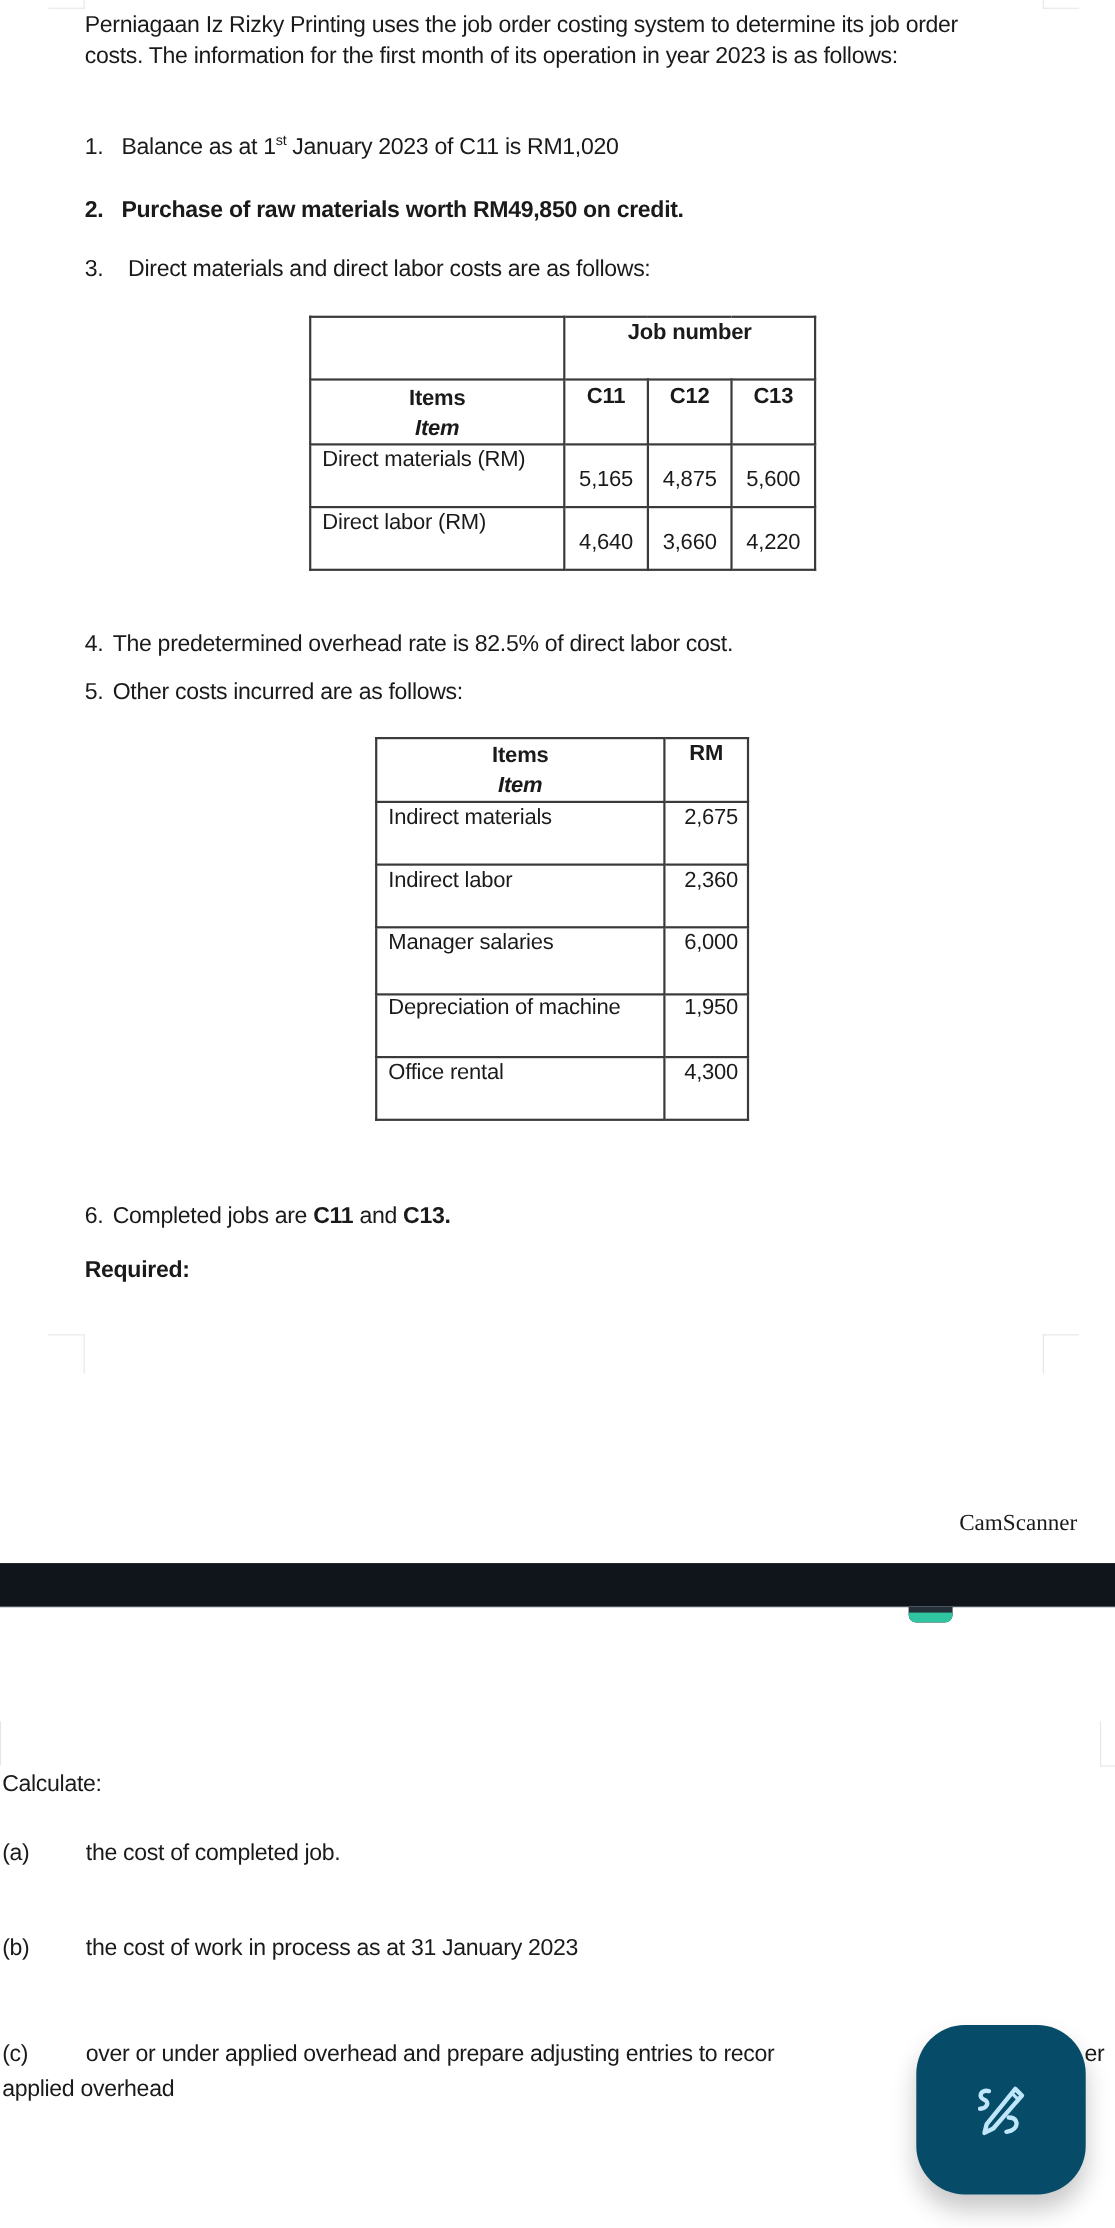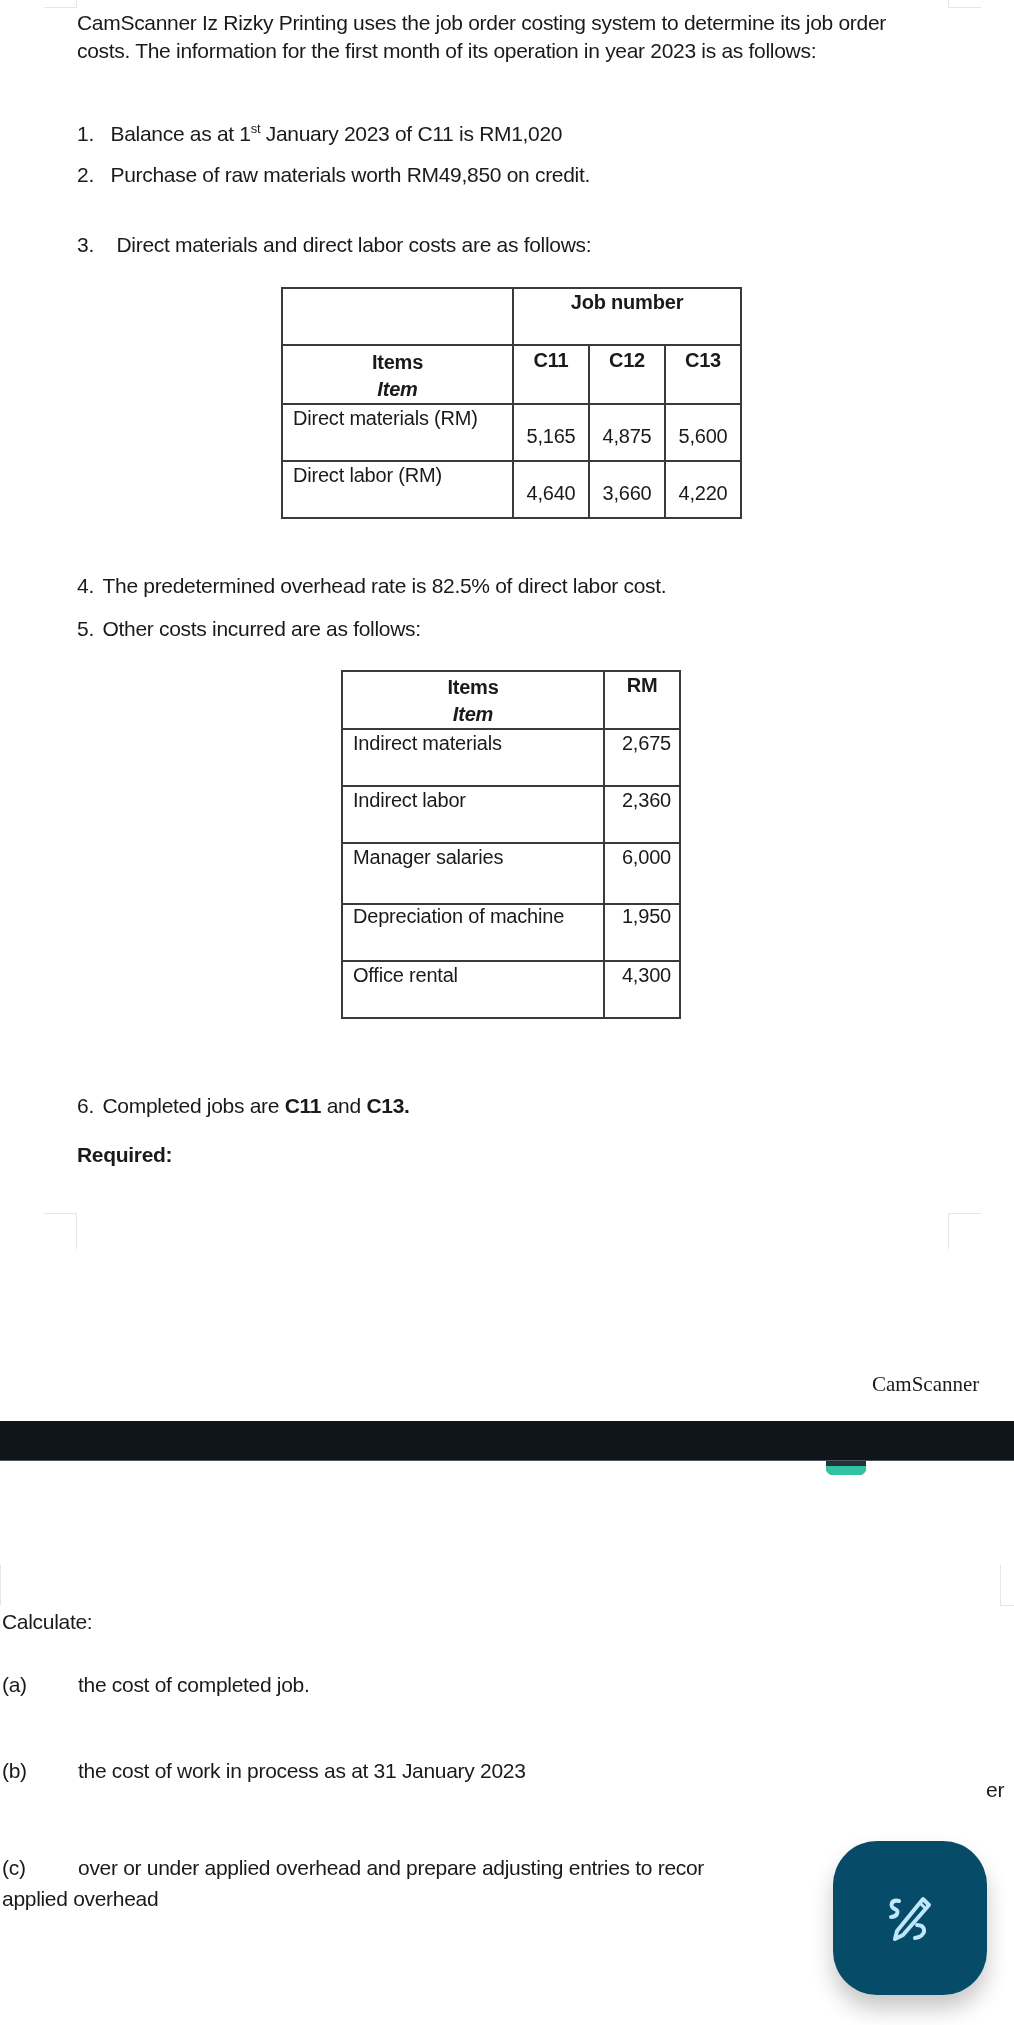--- a/index.html
+++ b/index.html
@@ -121,29 +121,29 @@
 <body>
 
 <div class="corner c-tl"></div>
 <div class="corner c-tr"></div>
 <div class="corner c-bl"></div>
 <div class="corner c-br"></div>
 <div class="corner c-bl2"></div>
 <div class="corner c-br2"></div>
 
 <div>
-  <div class="abs txt" style="left:77px; top:8px;">CamScanner Iz Rizky Printing uses the job order costing system to determine its job order</div>
+  <div class="abs txt" style="left:77px; top:8px;">Perniagaan Iz Rizky Printing uses the job order costing system to determine its job order</div>
   <div class="abs txt" style="left:77px; top:36px;">costs. The information for the first month of its operation in year 2023 is as follows:</div>
 
   <div class="abs txt" style="left:77px; top:119px;">
     <span>1.</span>
     <span style="display:inline-block; width:11px;"></span><span>Balance as at 1</span><sup style="font-size:13px; line-height:0;">st</sup><span> January 2023 of  C11 is RM1,020</span>
   </div>
 
-  <div class="abs txt" style="left:77px; top:160px;">
+  <div class="abs txt" style="left:77px; top:176px;font-weight:bold;">
     <span>2.</span>
     <span style="display:inline-block; width:11px;"></span><span>Purchase of raw materials worth RM49,850 on credit.</span>
   </div>
 
   <div class="abs txt" style="left:77px; top:230px;">
     <span>3.</span>
     <span style="display:inline-block; width:17px;"></span><span>Direct materials and direct labor costs are as follows:</span>
   </div>
 
   <table class="grid" style="left:281px; top:287px;">
@@ -251,21 +251,21 @@
     <span style="display:inline-block; width:76px;">(a)</span><span>the cost of completed job.</span>
   </div>
 
   <div class="abs txt" style="left:2px; top:1756px;">
     <span style="display:inline-block; width:76px;">(b)</span><span>the cost of  work in process  as at 31 January 2023</span>
   </div>
 
   <div class="abs txt" style="left:2px; top:1853px;">
     <span style="display:inline-block; width:76px;">(c)</span><span>over or under applied overhead and prepare adjusting entries to recor</span>
   </div>
-  <div class="abs txt" style="left:986px; top:1775px;">er</div>
+  <div class="abs txt" style="left:986px; top:1853px;">er</div>
   <div class="abs txt" style="left:2px; top:1884px;">applied overhead</div>
 </div>
 
 <div class="fab">
   <svg width="54" height="54" viewBox="0 0 54 54">
     <path d="M16 10 C 8 8, 6 16, 12 18 C 17 20, 14 26, 8 26" fill="none" stroke="#bfe6fb" stroke-width="4" stroke-linecap="round"></path>
     <path d="M34 34 C 42 34, 44 42, 36 46 L 32 47" fill="none" stroke="#bfe6fb" stroke-width="4" stroke-linecap="round"></path>
     <path d="M40 8 L46 14 L20 44 L12 48 L14 40 Z" fill="none" stroke="#bfe6fb" stroke-width="4" stroke-linejoin="round"></path>
     <path d="M37 12 L43 18" stroke="#bfe6fb" stroke-width="3"></path>
   </svg>

